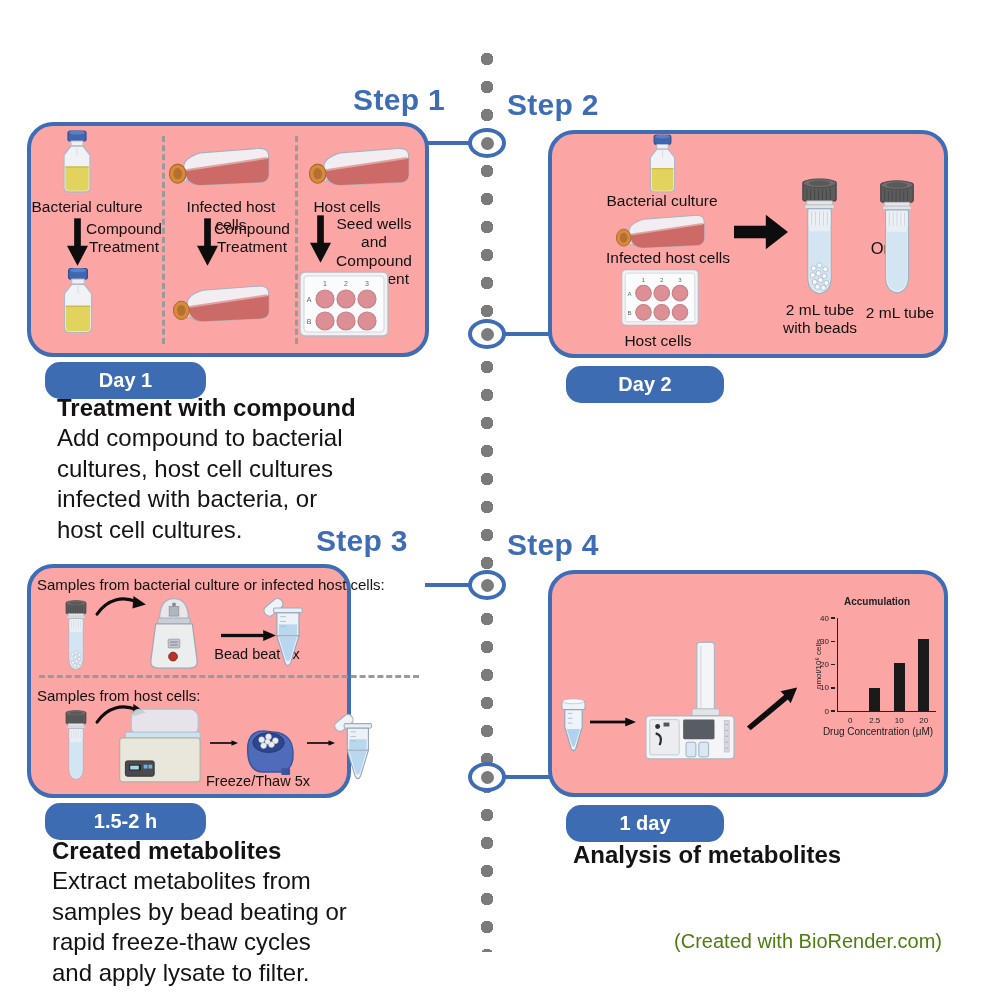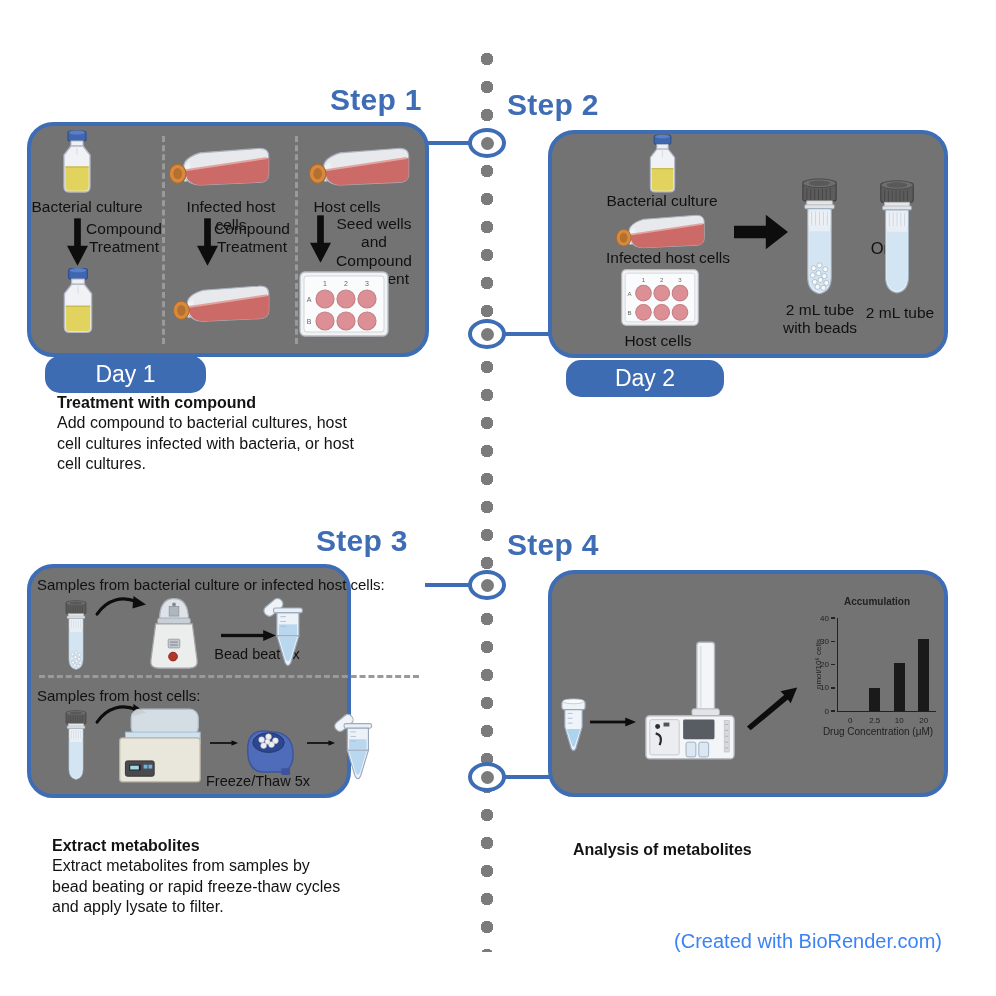--- a/index.html
+++ b/index.html
@@ -8,27 +8,27 @@
   .abs{position:absolute;}
   
   .timeline{position:absolute;left:480px;top:52px;width:14px;height:900px;z-index:1;
     background-image:radial-gradient(circle 6.5px at 7px 7px,#7b7b7b 97%,transparent 100%);
     background-size:14px 28px;background-repeat:repeat-y;}
   .hline{position:absolute;height:4px;background:#3e6db5;z-index:2;}
   .node{position:absolute;width:38px;height:30px;box-sizing:border-box;border:4px solid #3e6db5;
         border-radius:50%;background:#fff;display:flex;align-items:center;justify-content:center;z-index:6;}
   .node .dot{width:13px;height:13px;border-radius:50%;background:#7b7b7b;}
   
-  .box{position:absolute;box-sizing:border-box;border:4px solid #3e6db5;border-radius:26px;background:#737373;z-index:3;}
+  .box{position:absolute;box-sizing:border-box;border:4px solid #3e6db5;border-radius:26px;background:#fca5a5;z-index:3;}
   .step-heading{position:absolute;color:#3e6db5;font-weight:bold;font-size:30px;z-index:4;letter-spacing:.3px;}
-  .badge{position:absolute;background:#3d6cb3;color:#fff;font-weight:normal;font-size:23px;
-         display:flex;align-items:center;justify-content:center;border-radius:15px;z-index:4;}
-  .desc{position:absolute;font-size:16px;line-height:1.27;color:#131313;}
+  .badge{position:absolute;background:#3d6cb3;color:#fff;font-weight:bold;font-size:20px;
+         display:flex;align-items:center;justify-content:center;border-radius:15px;z-index:4;margin-top:6px;}
+  .desc{position:absolute;font-size:24px;line-height:1.27;color:#131313;}
   .desc .dtitle{font-weight:bold;}
-  .credit{position:absolute;font-size:20px;color:#3b82f6;text-align:right;}
+  .credit{position:absolute;font-size:20px;color:#4d7c0f;text-align:right;}
   
   .icon-label{position:absolute;font-size:15.5px;text-align:center;line-height:1.15;color:#111;}
   .arrow-text{position:absolute;font-size:15.5px;text-align:center;line-height:1.18;color:#111;}
   .row-label{position:absolute;font-size:15px;color:#111;}
   .caption{position:absolute;font-size:14.5px;text-align:center;color:#111;}
   .or-label{position:absolute;font-size:16.5px;color:#111;text-align:right;}
   .vdash{position:absolute;border-left:3px dashed #9a9a9a;}
   .hdash{position:absolute;border-top:3px dashed #9a9a9a;}
   .plate-txt{font-size:7px;fill:#666;text-anchor:middle;font-family:"Liberation Sans",sans-serif;}
   
@@ -207,21 +207,21 @@
   <div class="node" style="left:468px;top:319px">
       <div class="dot"></div>
     </div>
   <div class="node" style="left:468px;top:570px">
       <div class="dot"></div>
     </div>
   <div class="node" style="left:468px;top:762px">
       <div class="dot"></div>
     </div>
 
-  <div class="step-heading" style="left:330px;top:83px;width:138px;text-align:left">Step 1</div>
+  <div class="step-heading" style="left:330px;top:83px;width:138px;text-align:center">Step 1</div>
   <div class="step-heading" style="left:507px;top:88px">Step 2</div>
   <div class="step-heading" style="left:316px;top:524px;width:138px;">Step 3</div>
   <div class="step-heading" style="left:507px;top:528px">Step 4</div>
 
   <div class="box" style="left:27px;top:122px;width:402px;height:235px">
     <div class="vdash" style="left:131px;top:10px;height:208px"></div>
     <div class="vdash" style="left:264px;top:10px;height:208px"></div>
 
     <svg class="abs" style="left:24px;top:4px;width:44px;height:64px" viewBox="0 0 44 64">
         <use href="#sym-bottle"></use>
@@ -385,27 +385,29 @@
             <div class="bar" style="height: 77.5%;"></div>
             <div class="xtick">20</div>
           </div>
         </div>
       <div class="xlabel">Drug Concentration (μM)</div>
     </div>
   </div>
 
   <div class="badge" style="left:45px;top:356px;width:161px;height:37px">Day 1</div>
   <div class="badge" style="left:566px;top:360px;width:158px;height:37px">Day 2</div>
+  <div class="badge" style="left:45px;top:797px;width:161px;height:37px">1.5-2 h</div>
+  <div class="badge" style="left:566px;top:799px;width:158px;height:37px">1 day</div>
 
   <div class="desc" style="left:57px;top:393px;width:300px">
     <div class="dtitle">Treatment with compound</div>
     <div>Add compound to bacterial cultures, host cell cultures infected with bacteria, or host cell cultures.</div>
   </div>
   <div class="desc" style="left:52px;top:836px;width:296px">
-    <div class="dtitle">Extract metabolites</div>
+    <div class="dtitle">Created metabolites</div>
     <div>Extract metabolites from samples by bead beating or rapid freeze-thaw cycles and apply lysate to filter.</div>
   </div>
   <div class="desc" style="left:573px;top:840px;width:330px">
     <div class="dtitle">Analysis of metabolites</div>
   </div>
 
   <div class="credit" style="left:590px;top:930px;width:352px">(Created with BioRender.com)</div>
 </div>
 
 </body></html>

